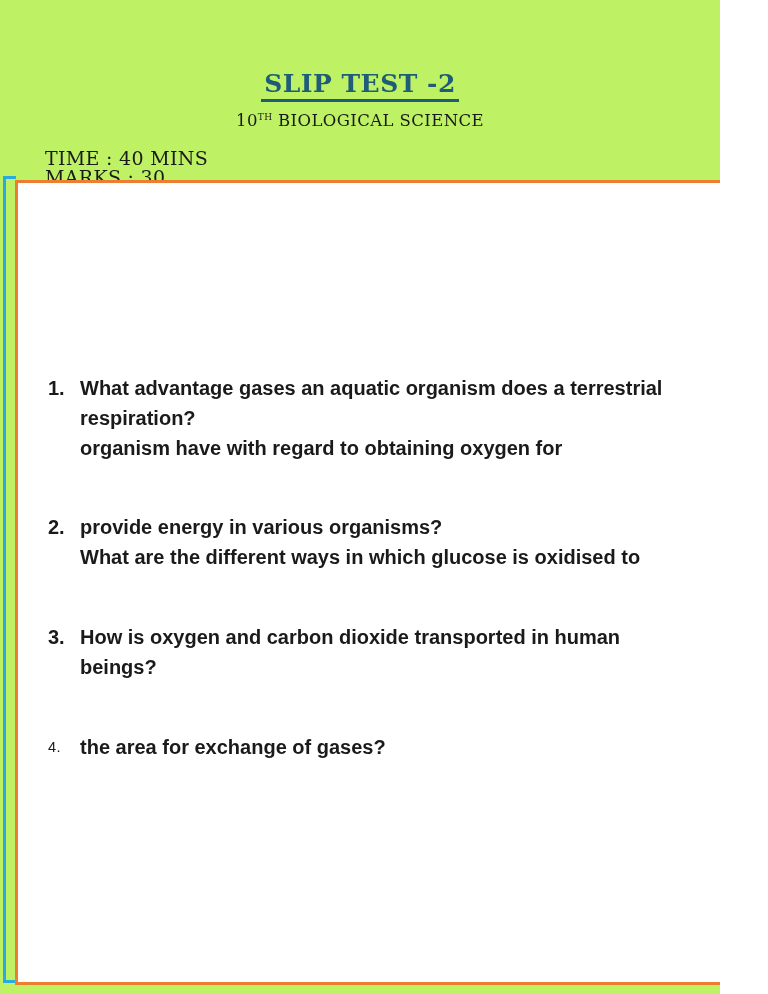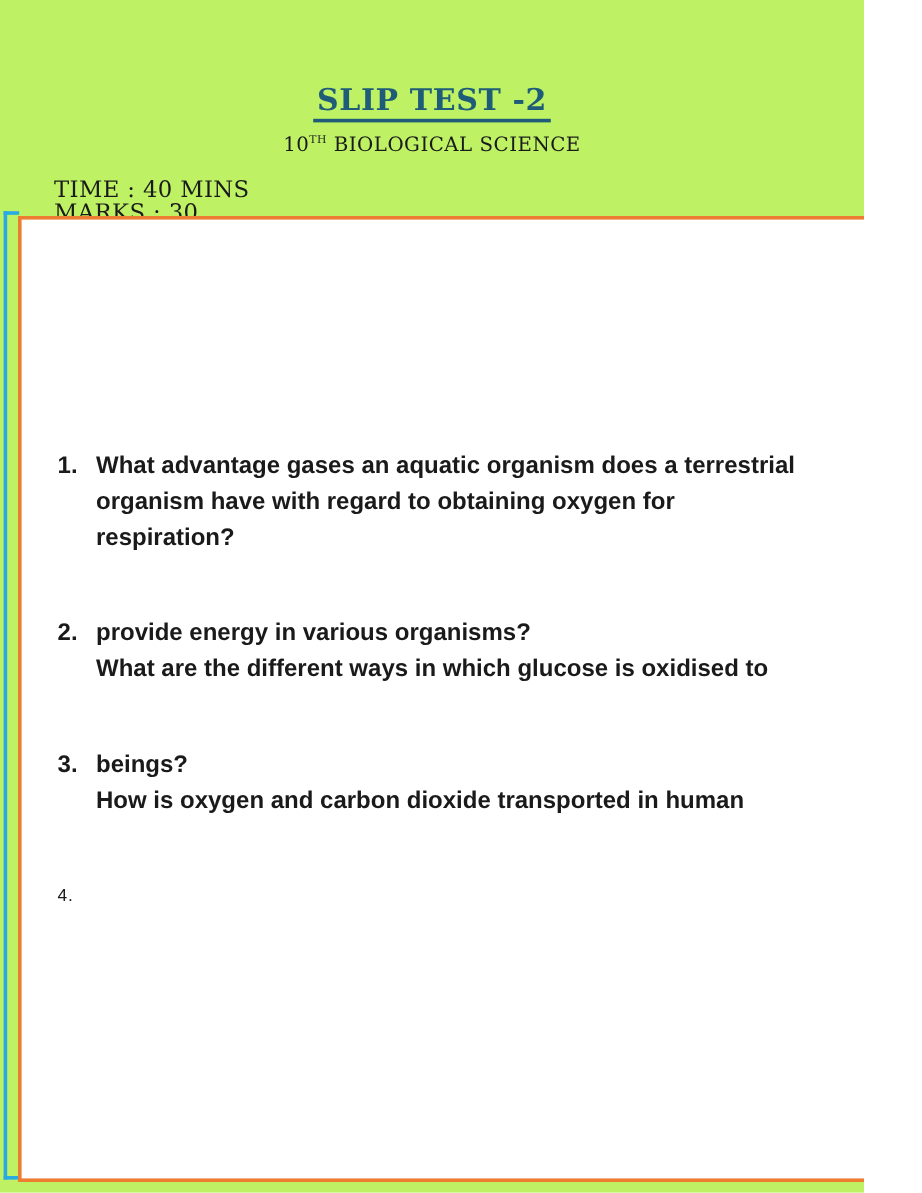--- a/index.html
+++ b/index.html
@@ -121,41 +121,42 @@
   <div class="meta-line marks-line">MARKS : 30</div>
 
   <div class="cyan-bracket"></div>
 
   <div class="question-box">
 
     <div class="q q1">
       <span class="num">1.</span>
       <div class="qtext">
         <div>What advantage gases an aquatic organism does a terrestrial</div>
+        <div>respiration?</div>
         <div>organism have with regard to obtaining oxygen for</div>
-        <div>respiration?</div>
       </div>
     </div>
 
     <div class="q q2">
       <span class="num">2.</span>
       <div class="qtext">
         <div>provide energy in various organisms?</div>
         <div>What are the different ways in which glucose is oxidised to</div>
       </div>
     </div>
 
     <div class="q q3">
       <span class="num">3.</span>
       <div class="qtext">
+        <div>How is oxygen and carbon dioxide transported in human</div>
         <div>beings?</div>
-        <div>How is oxygen and carbon dioxide transported in human</div>
       </div>
     </div>
 
     <div class="q q4 q-small-num">
       <span class="num">4.</span>
       <div class="qtext">
+        <div>the area for exchange of gases?</div>
       </div>
     </div>
 
   </div>
 </div>
 
 </body></html>

